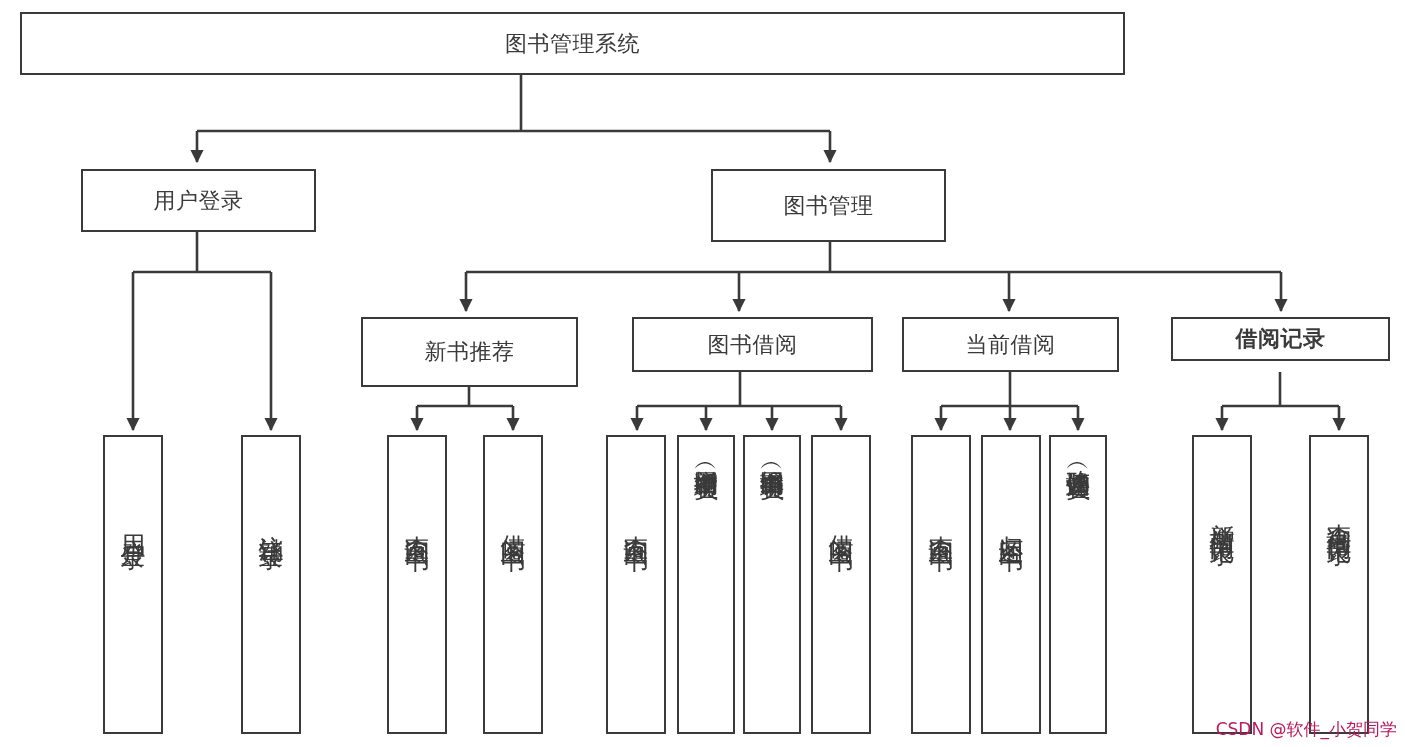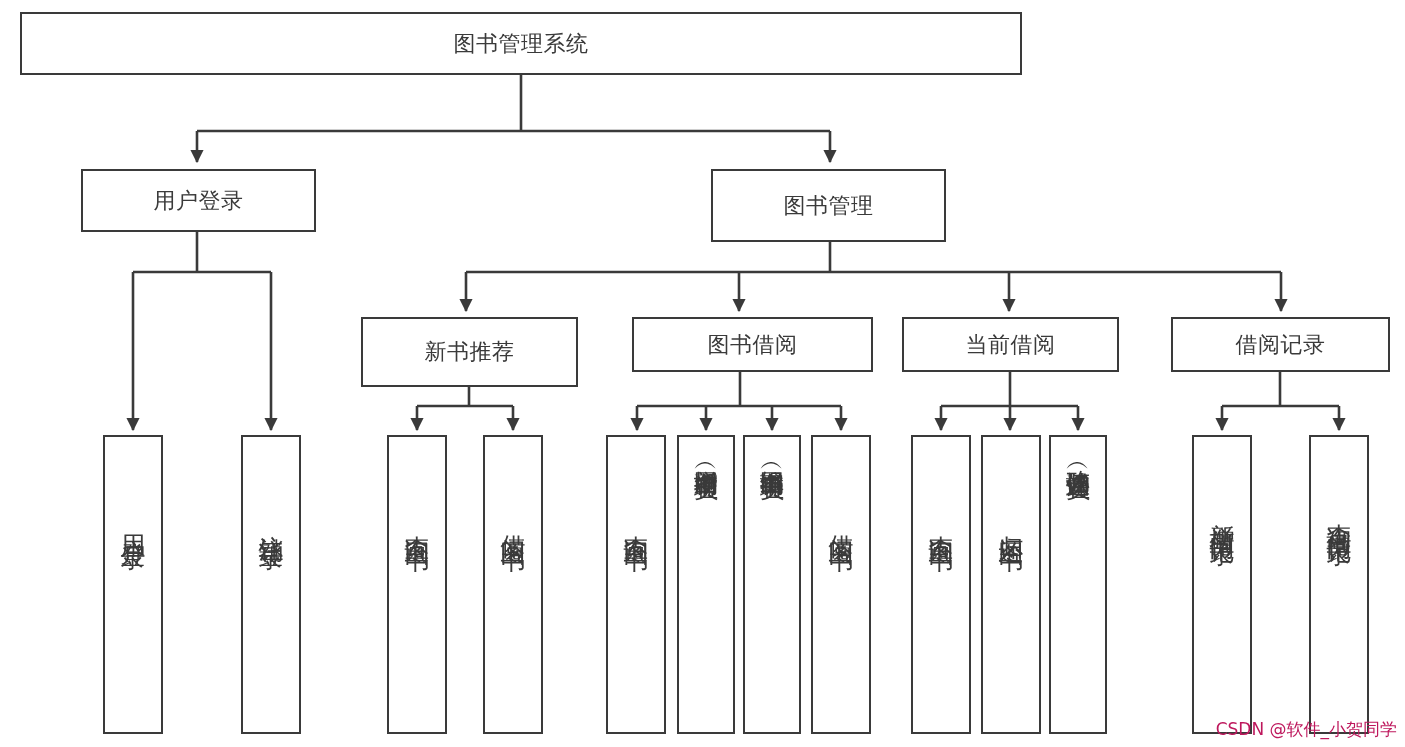--- a/index.html
+++ b/index.html
@@ -127,41 +127,41 @@
       <path d="M 1010 406 L 1010 430" marker-end="url(#arrow)"></path>
       <path d="M 1078 406 L 1078 430" marker-end="url(#arrow)"></path>
 
       <path d="M 1280 372 L 1280 406"></path>
       <path d="M 1222 406 L 1339 406"></path>
       <path d="M 1222 406 L 1222 430" marker-end="url(#arrow)"></path>
       <path d="M 1339 406 L 1339 430" marker-end="url(#arrow)"></path>
     </g>
   </svg>
 
-  <div class="node horiz" style="left:20px; top:12px; width:1002px; height:63px;">
+  <div class="node horiz" style="left:20px; top:12px; width:1105px; height:63px;">
     <span class="label">图书管理系统</span>
   </div>
 
   <div class="node horiz" style="left:81px; top:169px; width:235px; height:63px;">
     <span class="label">用户登录</span>
   </div>
   <div class="node horiz" style="left:711px; top:169px; width:235px; height:73px;">
     <span class="label">图书管理</span>
   </div>
 
   <div class="node horiz" style="left:361px; top:317px; width:217px; height:70px;">
     <span class="label">新书推荐</span>
   </div>
   <div class="node horiz" style="left:632px; top:317px; width:241px; height:55px;">
     <span class="label">图书借阅</span>
   </div>
   <div class="node horiz" style="left:902px; top:317px; width:217px; height:55px;">
     <span class="label">当前借阅</span>
   </div>
-  <div class="node horiz" style="left:1171px; top:317px; width:219px; height:55px;">
+  <div class="node horiz" style="left:1171px; top:317px; width:219px; height:44px;font-weight:bold;">
     <span class="label">借阅记录</span>
   </div>
 
   <div class="node vert low" style="left:103px; top:435px; width:60px; height:299px;">
     <span class="label">用户登录</span>
   </div>
   <div class="node vert low" style="left:241px; top:435px; width:60px; height:299px;">
     <span class="label">注销登录</span>
   </div>
 

